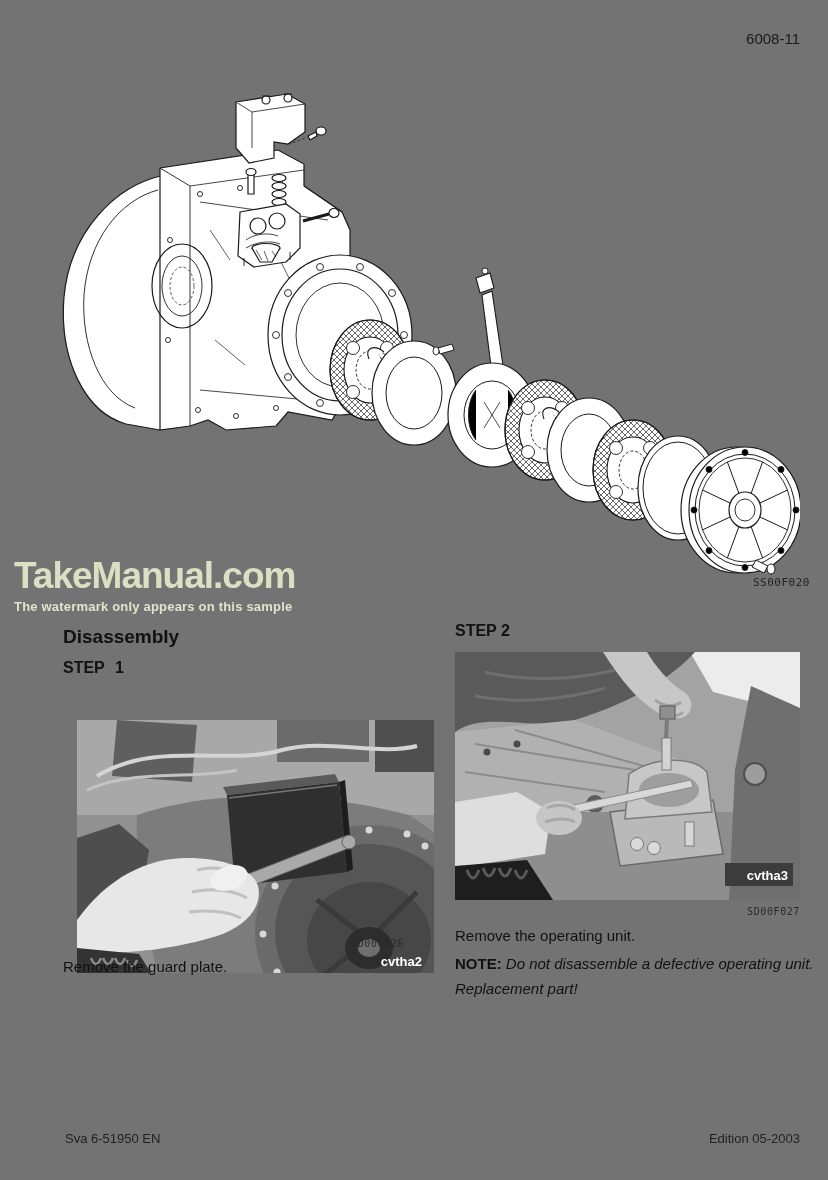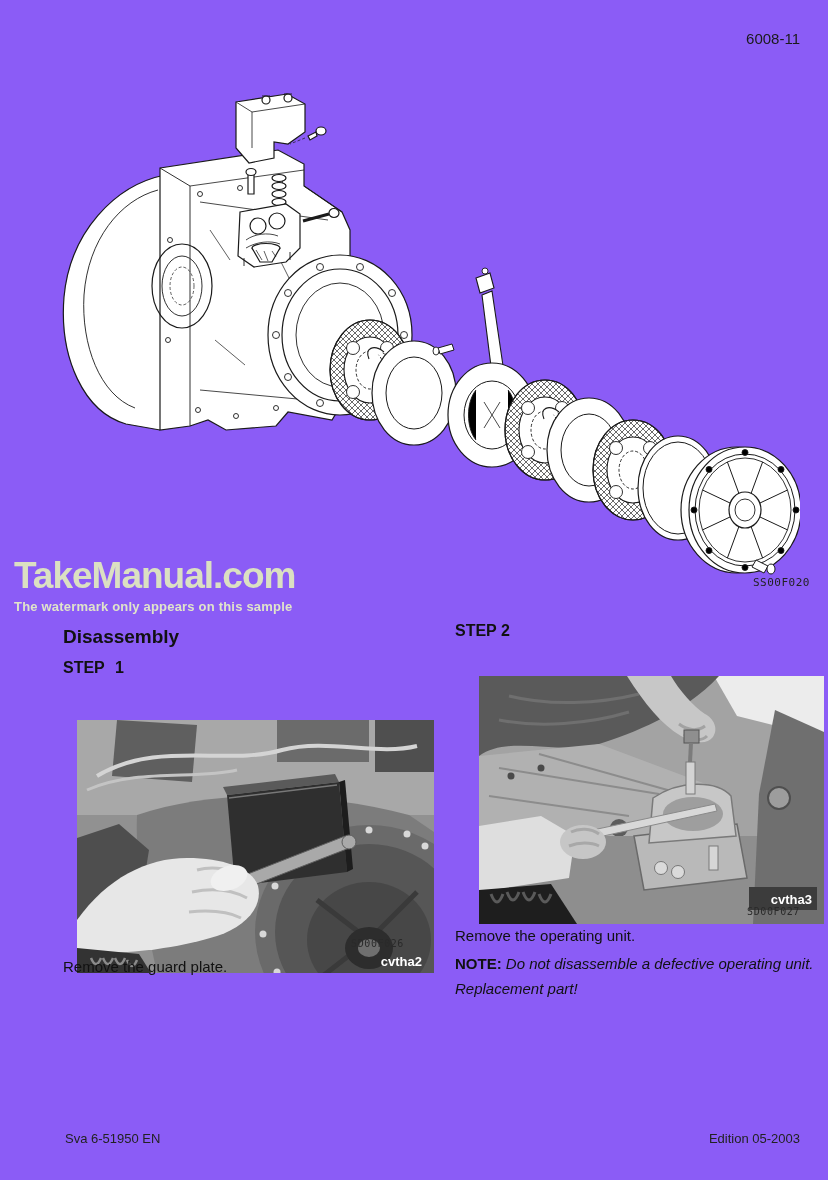--- a/index.html
+++ b/index.html
@@ -1,19 +1,19 @@
 <!DOCTYPE html>
 <html><head>
 <meta charset="utf-8">
 <style>
   * { margin:0; padding:0; box-sizing:border-box; }
   html,body { background:#ffffff; }
   body { font-family:"Liberation Sans", sans-serif; color:#1a1a1a; }
   .page {
-    position:relative; width:828px; height:1180px; background:#8b5cf6;
+    position:relative; width:828px; height:1180px; background:#737373;
     overflow:hidden; margin:0 auto;
   }
   .page-number {
     position:absolute; top:30px; right:28px; font-size:15px; color:#1a1a1a;
   }
   .doc-title {
     position:absolute; top:53px; left:63px; width:737px; text-align:center;
     font-size:23px; font-weight:bold; letter-spacing:.5px; color:#111;
   }
   .diagram-wrap { position:absolute; left:40px; top:90px; width:760px; height:505px; }
@@ -27,21 +27,21 @@
   }
   .watermark .wm-sub {
     font-size:13px; font-weight:bold; color:#e0e4ca; margin-top:3px; letter-spacing:.2px;
   }
   .h-disassembly {
     position:absolute; left:63px; top:626px; font-size:19px; font-weight:bold; color:#111;
   }
   .h-step1 { position:absolute; left:63px; top:659px; font-size:16px; font-weight:bold; color:#111; word-spacing:6px; }
   .h-step2 { position:absolute; left:455px; top:622px; font-size:16px; font-weight:bold; color:#111; }
   .photo1 { position:absolute; left:77px; top:682px; width:385px; height:253px;margin-top:38px; }
-  .photo2 { position:absolute; left:455px; top:676px; width:345px; height:240px;margin-left:24px; }
+  .photo2 { position:absolute; left:455px; top:652px; width:345px; height:240px; }
   .fig-code-sm {
     position:absolute; font-family:"DejaVu Sans Mono", monospace; font-size:10px;
     color:#2a2a2a; letter-spacing:.6px;
   }
   .code1 { left:47px; top:938px; width:357px; text-align:right; }
   .code2 { left:455px; top:906px; width:345px; text-align:right; }
   .caption1 { position:absolute; left:63px; top:958px; font-size:15px; color:#111; }
   .caption2 { position:absolute; left:455px; top:927px; font-size:15px; color:#111; }
   .note-block {
     position:absolute; left:455px; top:951px; width:372px; font-size:15px; line-height:25px; color:#111;

